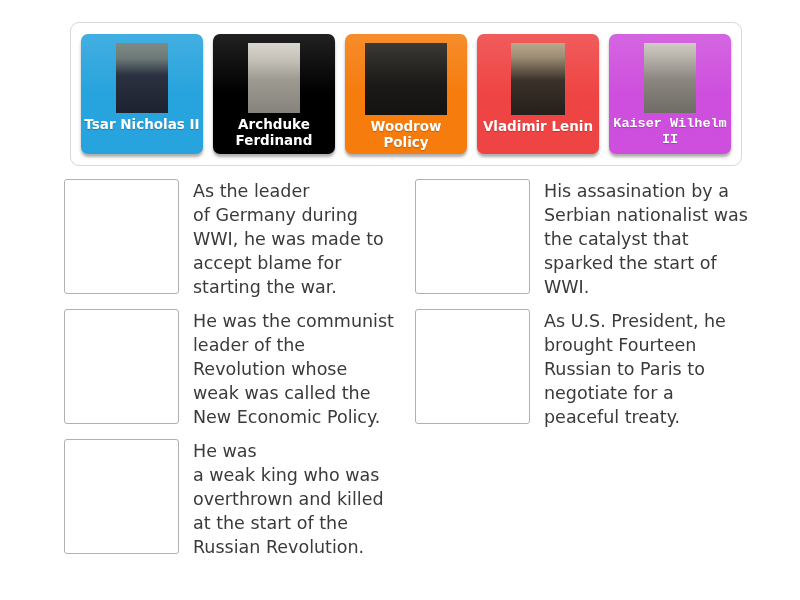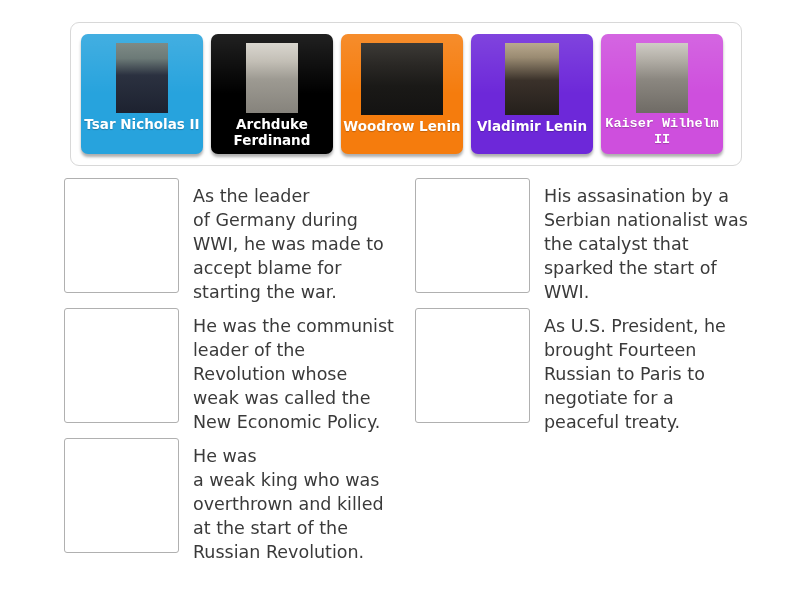--- a/index.html
+++ b/index.html
@@ -22,21 +22,21 @@
     left: 70px;
     top: 22px;
     width: 672px;
     height: 144px;
     box-sizing: border-box;
     border: 1px solid #d8d8d8;
     border-radius: 9px;
     background: #ffffff;
     display: flex;
     align-items: center;
-    justify-content: flex-start;
+    justify-content: space-between;
     padding: 0 6px;
   }
 
   .tile {
     position: relative;
     width: 122px;
     height: 120px;
     margin: 0 4px;
     border-radius: 7px;
     box-sizing: border-box;
@@ -92,21 +92,21 @@
   }
   .answer-col {
     position: absolute;
     width: 360px;
   }
   .col-left  { left: 64px; }
   .col-right { left: 415px; }
 
   .answer-row {
     display: flex;
-    align-items: flex-start;
+    align-items: center;
     margin-bottom: 14px;
     height: 116px;
   }
 
   .drop-zone {
     width: 115px;
     height: 115px;
     box-sizing: border-box;
     border: 1px solid #b0b0b0;
     border-radius: 3px;
@@ -140,24 +140,24 @@
 
   <div class="tile" style="background: #000000;">
     <div class="tile-photo" style="width: 52px; height: 70px; background-image: linear-gradient(rgb(217, 214, 207) 0%, rgb(195, 191, 182) 26%, rgb(157, 154, 146) 52%, rgb(134, 131, 124) 100%), radial-gradient(30% 19% at 50% 22%, rgb(106, 97, 88) 0%, rgb(142, 135, 125) 62%, rgba(0, 0, 0, 0) 74%);"></div>
     <div class="tile-label">Archduke
 Ferdinand</div>
   </div>
 
   <div class="tile" style="background: rgb(245, 124, 13);">
     <div class="tile-photo" style="width: 82px; height: 72px; background-image: linear-gradient(rgb(60, 58, 54) 0%, rgb(42, 40, 37) 30%, rgb(26, 25, 23) 60%, rgb(20, 19, 18) 100%), radial-gradient(30% 26% at 50% 34%, rgb(203, 180, 156) 0%, rgb(141, 121, 104) 62%, rgba(0, 0, 0, 0) 76%);"></div>
     <div class="tile-label">Woodrow
-Lenin</div>
-  </div>
-
-  <div class="tile" style="background: #6d28d9;">
+Policy</div>
+  </div>
+
+  <div class="tile" style="background: #ef4444;">
     <div class="tile-photo" style="width: 54px; height: 72px; background-image: linear-gradient(rgb(185, 169, 142) 0%, rgb(154, 139, 114) 20%, rgb(58, 49, 42) 52%, rgb(36, 31, 27) 100%), radial-gradient(26% 20% at 50% 26%, rgb(224, 195, 161) 0%, rgb(173, 143, 114) 62%, rgba(0, 0, 0, 0) 74%);"></div>
     <div class="tile-label">Vladimir Lenin</div>
   </div>
 
   <div class="tile" style="background: rgb(206, 79, 221); font-family: Liberation Mono, monospace;">
     <div class="tile-photo" style="width: 52px; height: 70px; background-image: linear-gradient(rgb(207, 204, 197) 0%, rgb(178, 174, 166) 24%, rgb(139, 135, 128) 52%, rgb(111, 107, 101) 100%), radial-gradient(28% 19% at 50% 22%, rgb(114, 106, 96) 0%, rgb(152, 145, 137) 62%, rgba(0, 0, 0, 0) 74%);"></div>
     <div class="tile-label">Kaiser
 Wilhelm II</div>
   </div>
 

